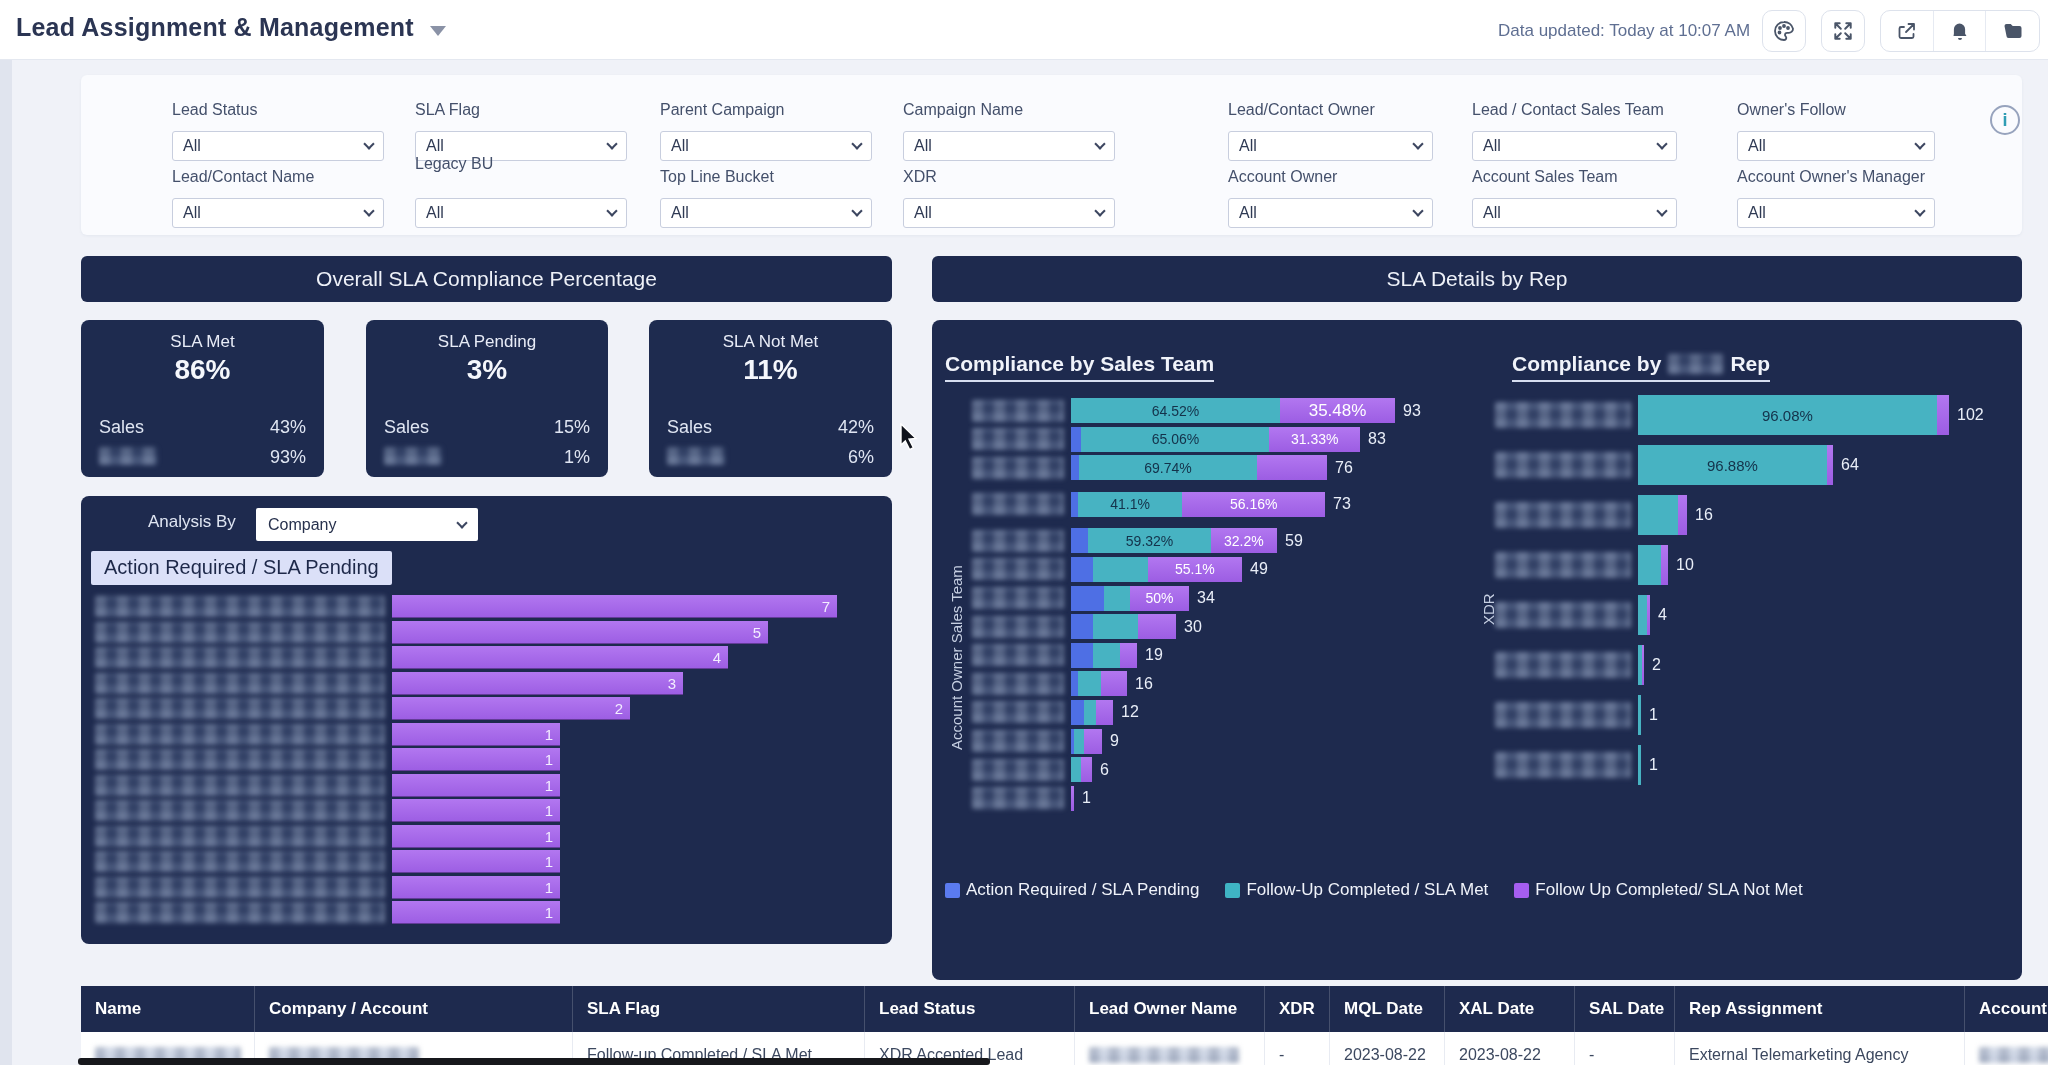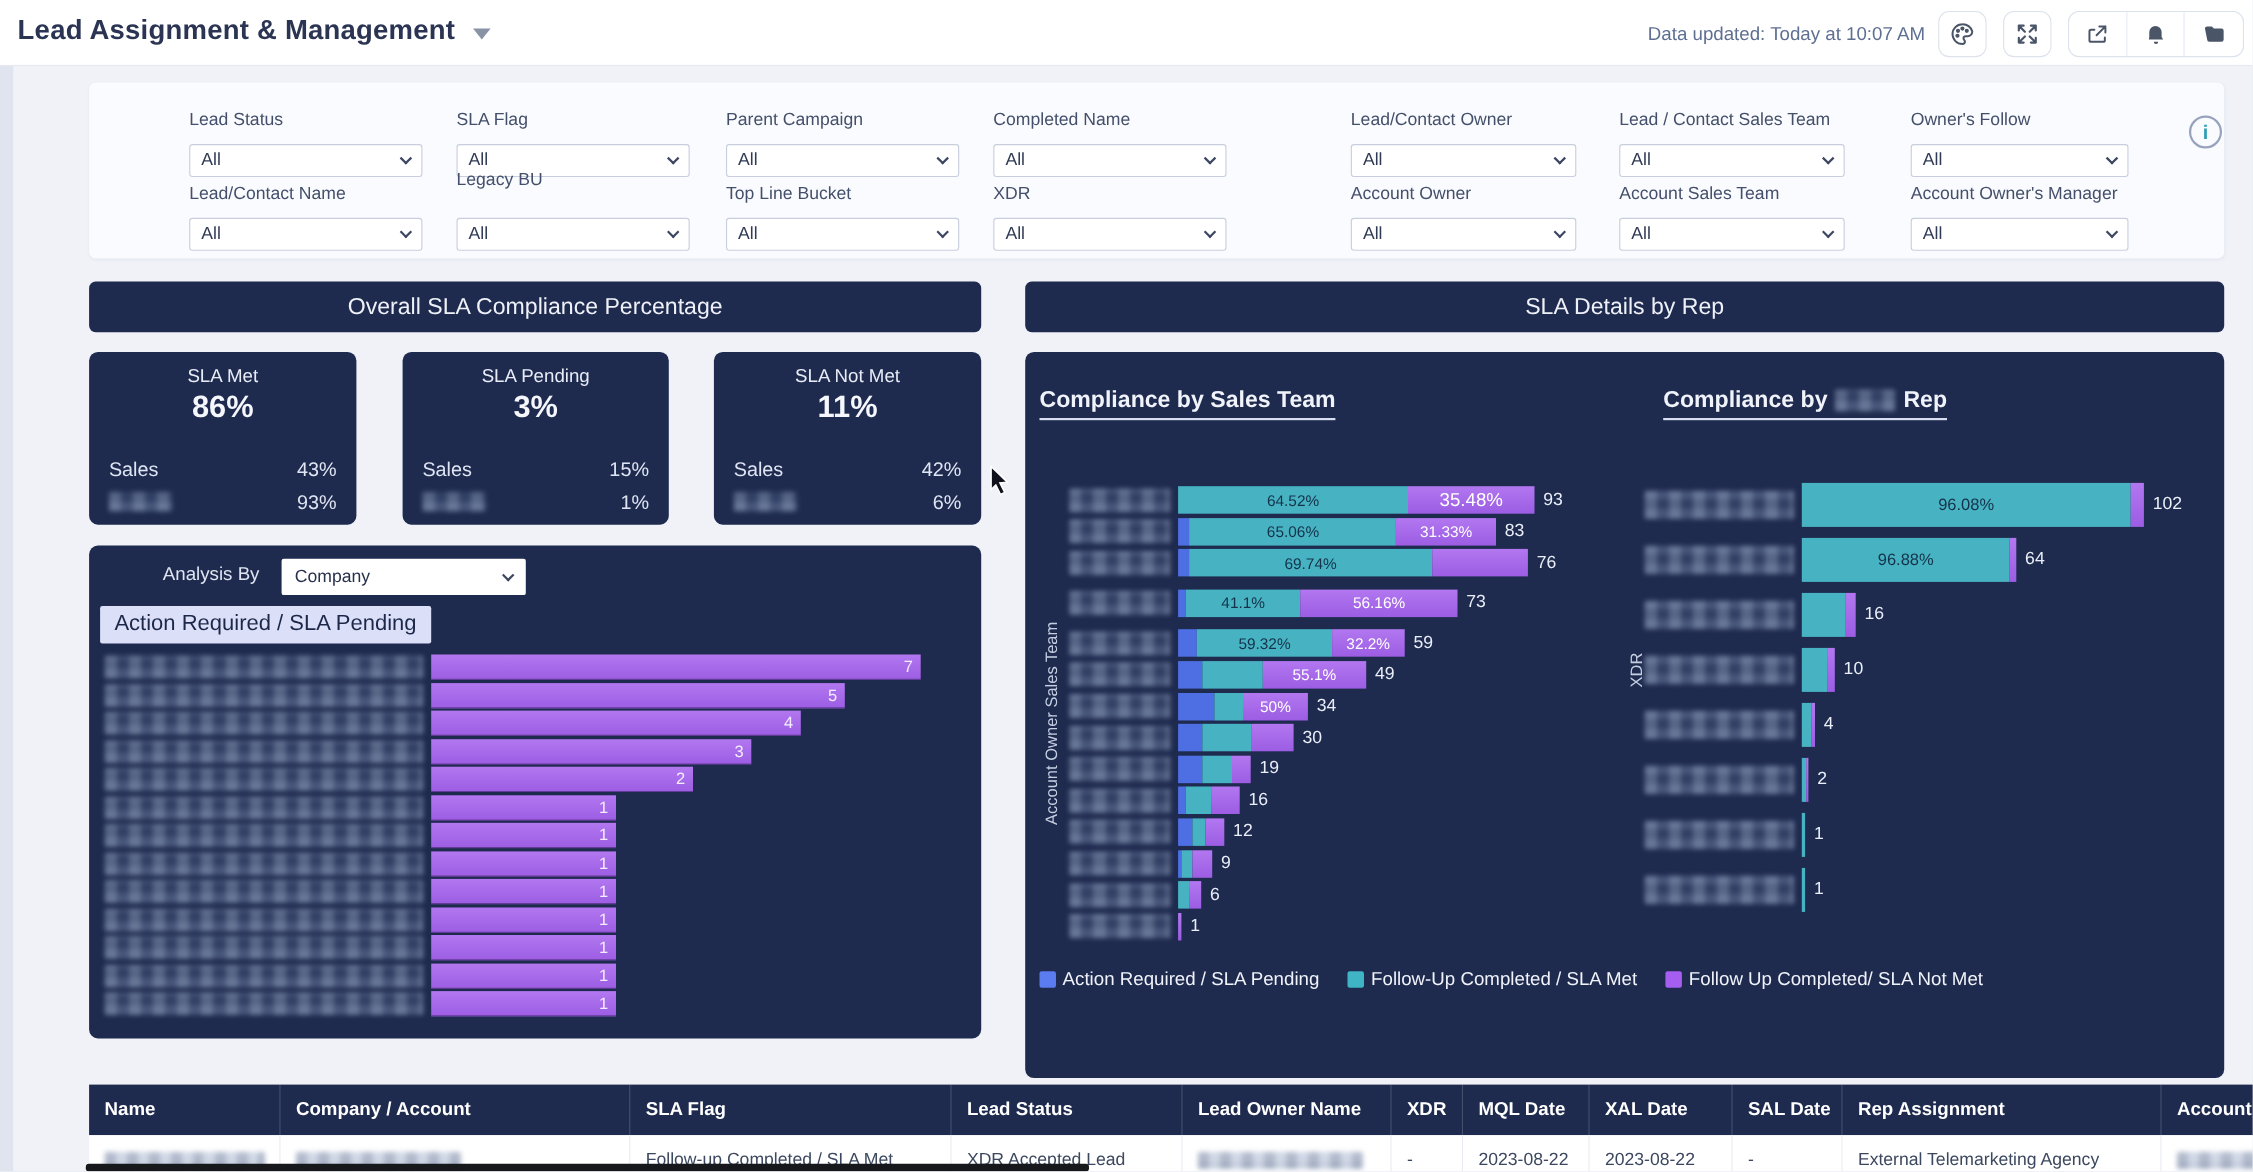--- a/index.html
+++ b/index.html
@@ -43,21 +43,21 @@
   .an-select { position:absolute; left:175px; top:12px; width:222px; height:33px; background:#fff; border-radius:2px; display:flex; align-items:center; justify-content:space-between; padding:0 12px; font-size:16px; color:#27314d; cursor:pointer; }
   .an-chip { position:absolute; left:10px; top:55px; background:#dbe0f8; color:#1d2849; font-size:20px; font-weight:500; padding:5px 13px 6px; border-radius:2px; }
   .an-chart { position:absolute; left:14px; top:99px; right:12px; bottom:10px; }
   .an-row { display:flex; align-items:center; height:23px; margin-bottom:2.5px; }
   .an-bar { height:23px; background:linear-gradient(180deg,#b277f0,#9c5de3); box-shadow:inset 0 -1px 0 rgba(30,20,60,.45); position:relative; cursor:pointer; }
   .an-bar span { position:absolute; right:7px; top:0; line-height:23px; font-size:15px; color:#f3edff; }
 
   .chart-title { position:absolute; top:32px; display:inline-flex; align-items:center; gap:7px; font-size:21px; font-weight:600; color:#f0f3fa; border-bottom:2px solid #d7def0; padding-bottom:4px; }
   .rot-label { position:absolute; transform:rotate(-90deg); transform-origin:0 0; font-size:15px; color:#c6cfe2; white-space:nowrap; }
 
-  .st-chart { position:absolute;margin-top:44px; }
+  .st-chart { position:absolute; }
   .st-row { display:flex; align-items:center; }
   .st-bar { display:flex; position:relative; cursor:pointer; }
   .seg { height:100%; display:flex; align-items:center; justify-content:center; overflow:visible; white-space:nowrap; }
   .seg.pending { background:#4e6fe4; }
   .seg.met { background:#47b3c2; color:#14324a; }
   .seg.notmet { background:linear-gradient(180deg,#b277f0,#9c5de3); color:#ffffff; }
   .seg-label { font-size:14px; }
   .st-total { margin-left:8px; font-size:16px; color:#e9eef8; }
 
   .legend { position:absolute; left:13px; top:560px; display:flex; gap:26px; align-items:center; }
@@ -138,21 +138,21 @@
       <div class="flabel" style="left: 334px; top: 26px;">SLA Flag</div>
       <div class="fselect" style="left: 334px; top: 56px; width: 212px;">
         <span>All</span>
         <span class="chev"></span>
       </div>
       <div class="flabel" style="left: 579px; top: 26px;">Parent Campaign</div>
       <div class="fselect" style="left: 579px; top: 56px; width: 212px;">
         <span>All</span>
         <span class="chev"></span>
       </div>
-      <div class="flabel" style="left: 822px; top: 26px;">Completed Name</div>
+      <div class="flabel" style="left: 822px; top: 26px;">Campaign Name</div>
       <div class="fselect" style="left: 822px; top: 56px; width: 212px;">
         <span>All</span>
         <span class="chev"></span>
       </div>
       <div class="flabel" style="left: 1147px; top: 26px;">Lead/Contact Owner</div>
       <div class="fselect" style="left: 1147px; top: 56px; width: 205px;">
         <span>All</span>
         <span class="chev"></span>
       </div>
       <div class="flabel" style="left: 1391px; top: 26px;">Lead / Contact Sales Team</div>
@@ -371,21 +371,21 @@
               <span class="seg-label" style="font-size: 14px;">65.06%</span>
             </div>
             <div class="seg notmet" style="width: 31.33%;">
               <span class="seg-label" style="font-size: 14px;">31.33%</span>
             </div>
           </div>
           <span class="st-total">83</span>
         </div>
         <div class="st-row" style="height: 25px; margin-bottom: 3.6px;">
           <div class="mosaic m-navy" style="width: 92px; height: 22px; margin-right: 7px; flex: 0 0 auto;"></div>
-          <div class="st-bar" style="width: 318px; height: 25px;">
+          <div class="st-bar" style="width: 256px; height: 25px;">
             <div class="seg pending" style="width: 3%;"></div>
             <div class="seg met" style="width: 69.74%;">
               <span class="seg-label" style="font-size: 14px;">69.74%</span>
             </div>
             <div class="seg notmet" style="width: 27.26%;"></div>
           </div>
           <span class="st-total">76</span>
         </div>
         <div class="st-row" style="height: 41px; margin-bottom: 3.6px;">
           <div class="mosaic m-navy" style="width: 92px; height: 22px; margin-right: 7px; flex: 0 0 auto;"></div>

